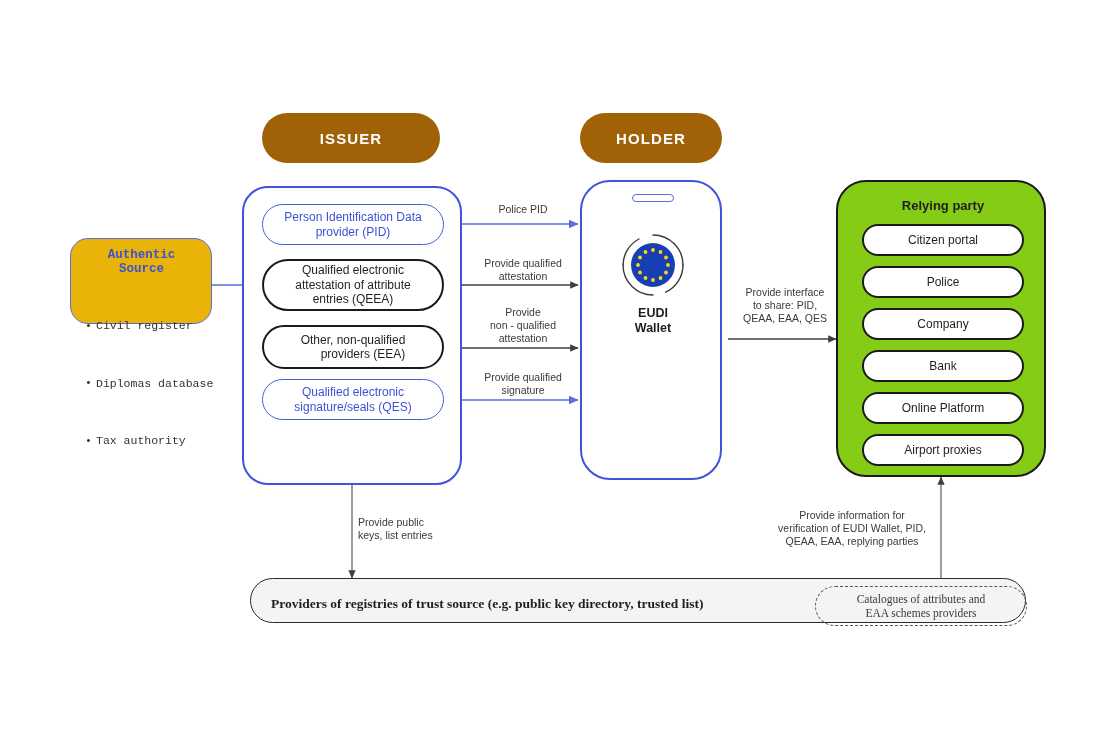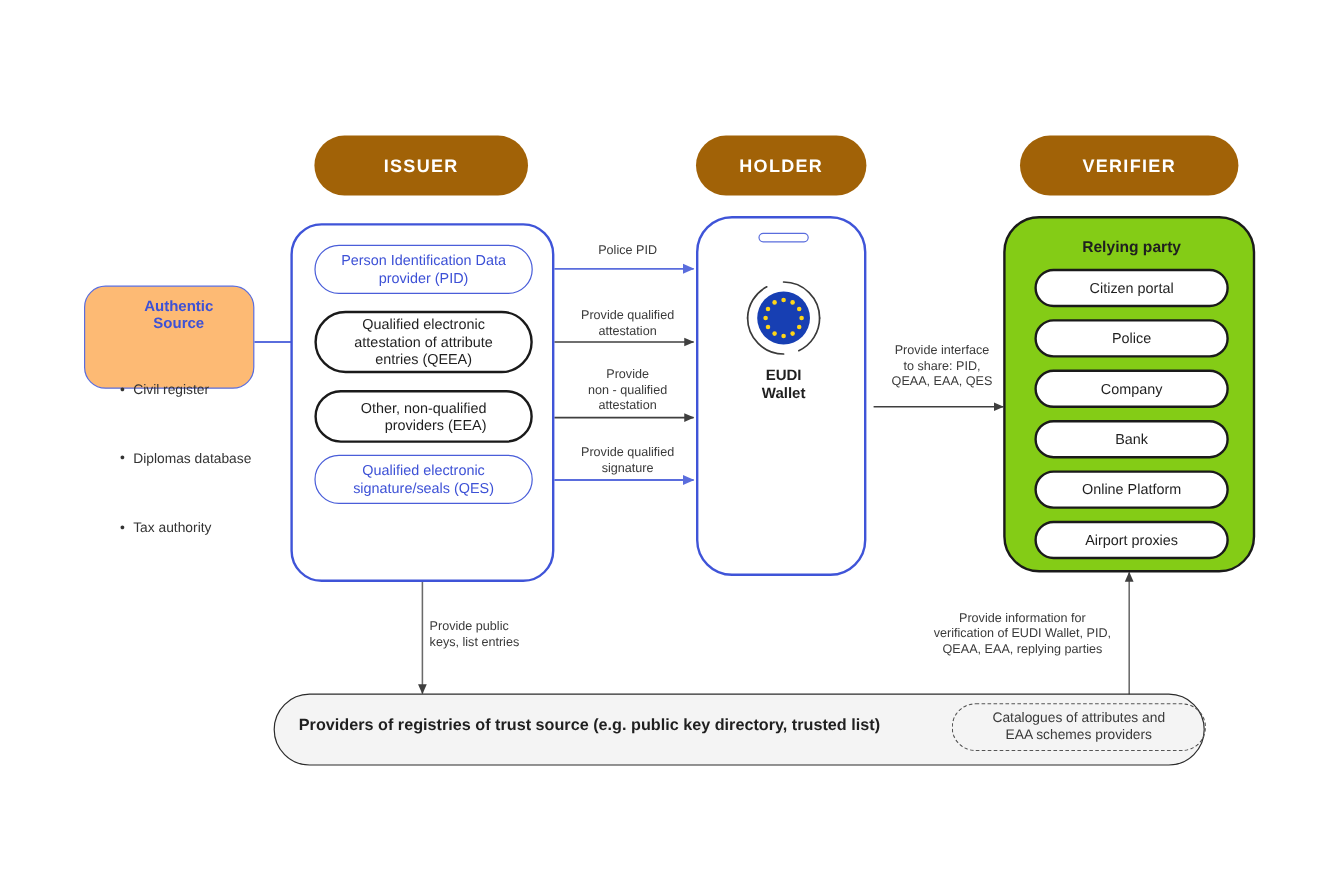--- a/index.html
+++ b/index.html
@@ -72,22 +72,23 @@
   .trust-bar {
     border: 1.6px solid #2b2b2b;
     border-radius: 999px;
     background: #f4f4f4;
   }
 
   
   .auth-source {
     border: 1.4px solid #5a6ddd;
     border-radius: 18px;
-    background: #fdba74;
-    padding: 9px 12px 10px 28px;
+    background: #eab308;
+    padding: 9px 12px 10px 13px;
+    font-family: Liberation Mono, monospace;
   }
   .auth-title {
     color: #3d51d6;
     font-size: 12.5px;
     font-weight: bold;
     text-align: center;
     margin-bottom: 5px;
   }
   .auth-list {
     margin: 0;
@@ -191,21 +192,20 @@
 
     <line x1="352" y1="485" x2="352" y2="578" stroke="#6a6a6a" stroke-width="1.3" marker-end="url(#arrowGray)"></line>
 
     <line x1="941" y1="580" x2="941" y2="477" stroke="#6a6a6a" stroke-width="1.3" marker-end="url(#arrowGrayUp)"></line>
   </svg>
 
   <div class="abs pill-header" style="left:262px; top:113px; width:178px; height:50px;">ISSUER</div>
 
   <div class="abs pill-header" style="left:580px; top:113px; width:142px; height:50px;">HOLDER</div>
 
-  <div class="abs pill-header" style="left:850px; top:113px; width:182px; height:50px;">VERIFIER</div>
 
   <div class="abs auth-source" style="left:70px; top:238px; width:142px; height:86px;">
     <div class="auth-title">Authentic Source</div>
     <ul class="auth-list">
       <li>Civil register</li>
       <li>Diplomas database</li>
       <li>Tax authority</li>
     </ul>
   </div>
 
@@ -279,21 +279,21 @@
     <div class="abs rp-title" style="left:0; top:16px; width:210px;">Relying party</div>
 
     <div class="abs rbox rbox-black rp-item" style="left:24px; top:42px; width:162px; height:32px;">Citizen portal</div>
     <div class="abs rbox rbox-black rp-item" style="left:24px; top:84px; width:162px; height:32px;">Police</div>
     <div class="abs rbox rbox-black rp-item" style="left:24px; top:126px; width:162px; height:32px;">Company</div>
     <div class="abs rbox rbox-black rp-item" style="left:24px; top:168px; width:162px; height:32px;">Bank</div>
     <div class="abs rbox rbox-black rp-item" style="left:24px; top:210px; width:162px; height:32px;">Online Platform</div>
     <div class="abs rbox rbox-black rp-item" style="left:24px; top:252px; width:162px; height:32px;">Airport proxies</div>
   </div>
 
-  <div class="abs trust-bar" style="left:228px; top:578px; width:776px; height:60px;">
+  <div class="abs trust-bar" style="left:250px; top:578px; width:776px; height:45px;font-family:Liberation Serif, serif;">
     <div class="abs trust-text" style="left:20px; top:17px; width:560px;">Providers of registries of trust source (e.g. public key directory, trusted list)</div>
 
     <div class="abs rbox rbox-dashed catalog-text" style="left:564px; top:7px; width:212px; height:40px;">
       <div>
         <span>Catalogues of attributes and</span><br>
         <span>EAA schemes providers</span>
       </div>
     </div>
   </div>
 

